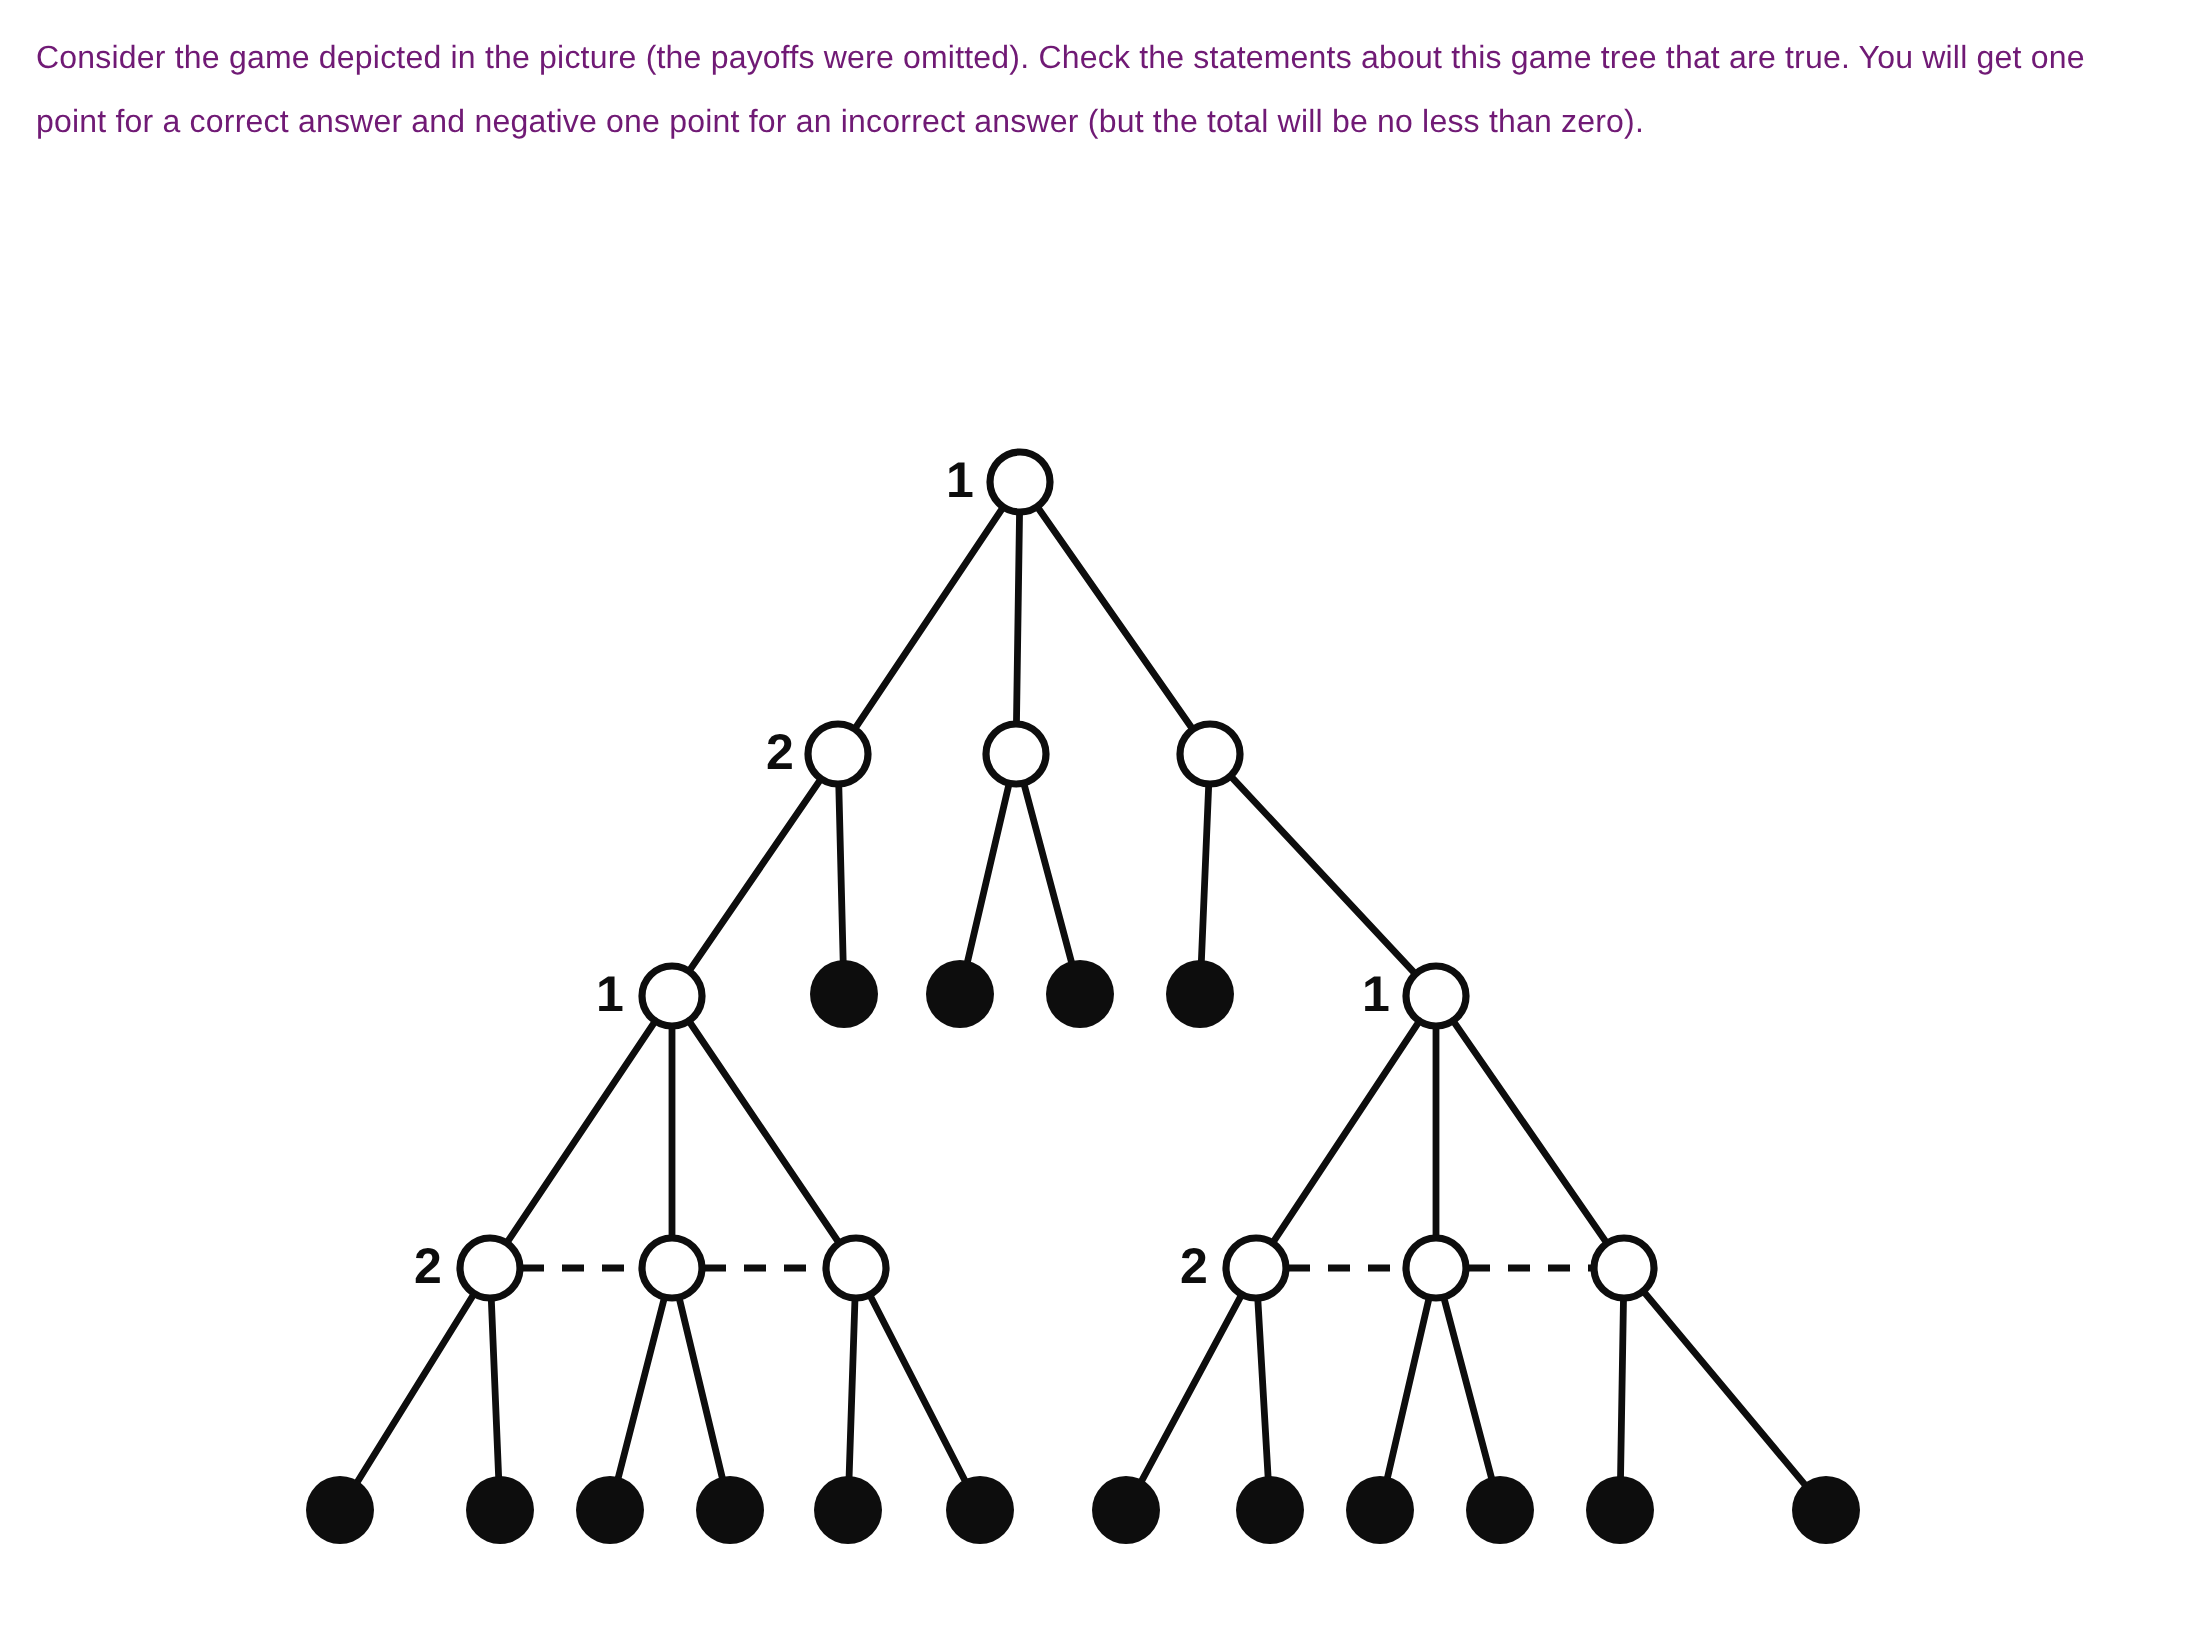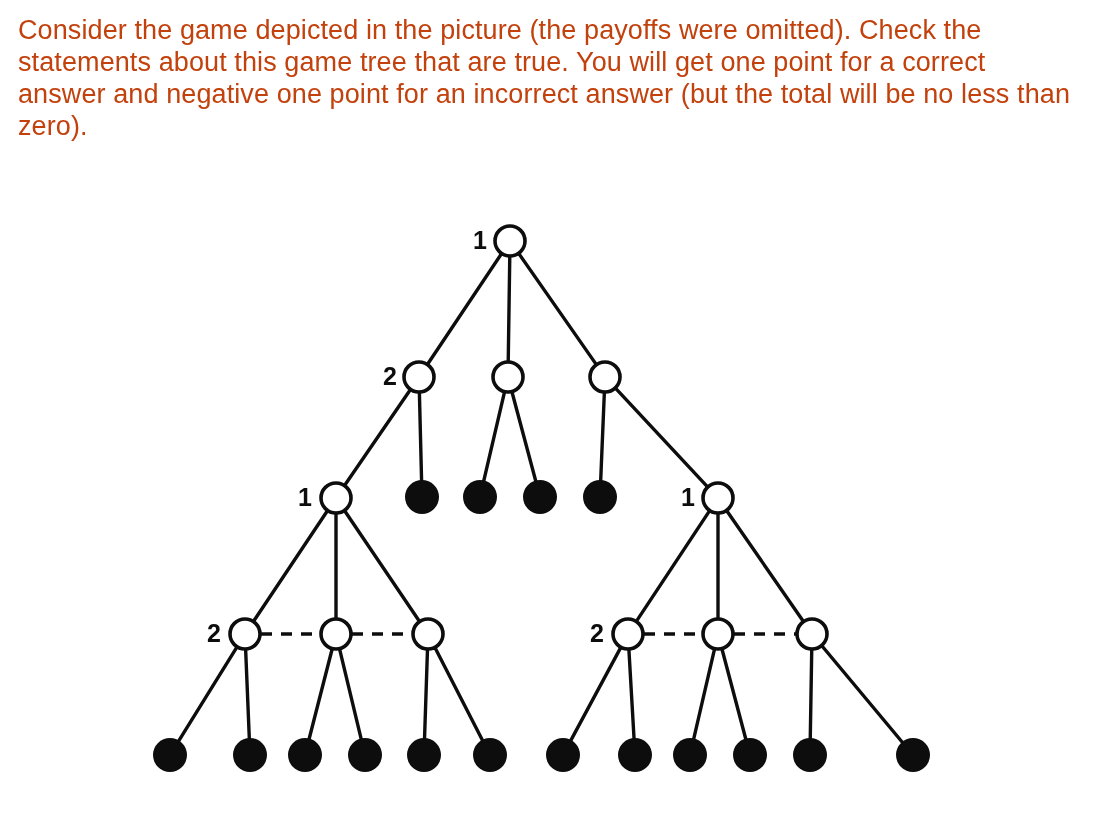--- a/index.html
+++ b/index.html
@@ -14,23 +14,23 @@
     font-family: "Liberation Sans", sans-serif;
     color: #2d3b45;
     overflow: hidden;
     position: relative;
   }
   #question-text {
     position: absolute;
     left: 18px;
     top: 14px;
     width: 1060px;
-    font-size: 27px;
+    font-size: 16px;
     line-height: 32px;
-    color: #c2410c;
+    color: #701a75;
     letter-spacing: 0.1px;
   }
   #tree-figure {
     position: absolute;
     left: 0;
     top: 190px;
     width: 1104px;
     height: 628px;
   }
   svg#game-tree {

